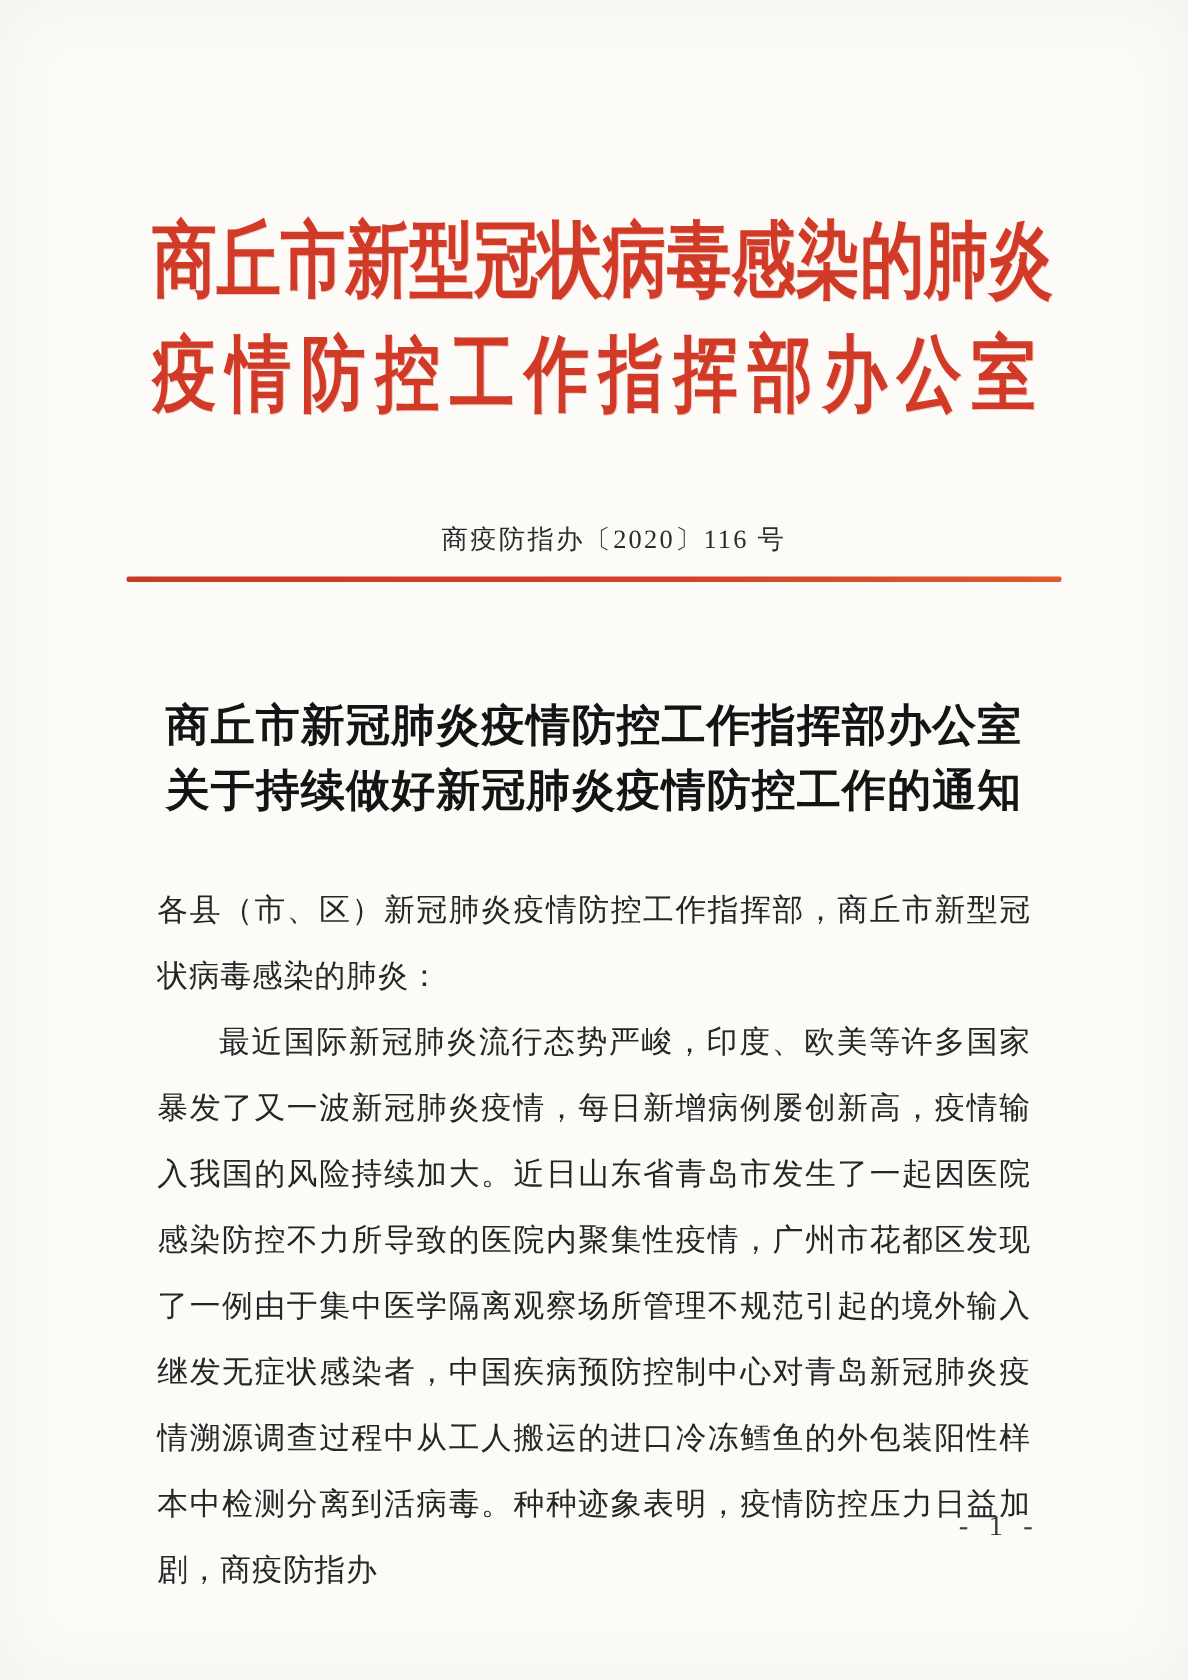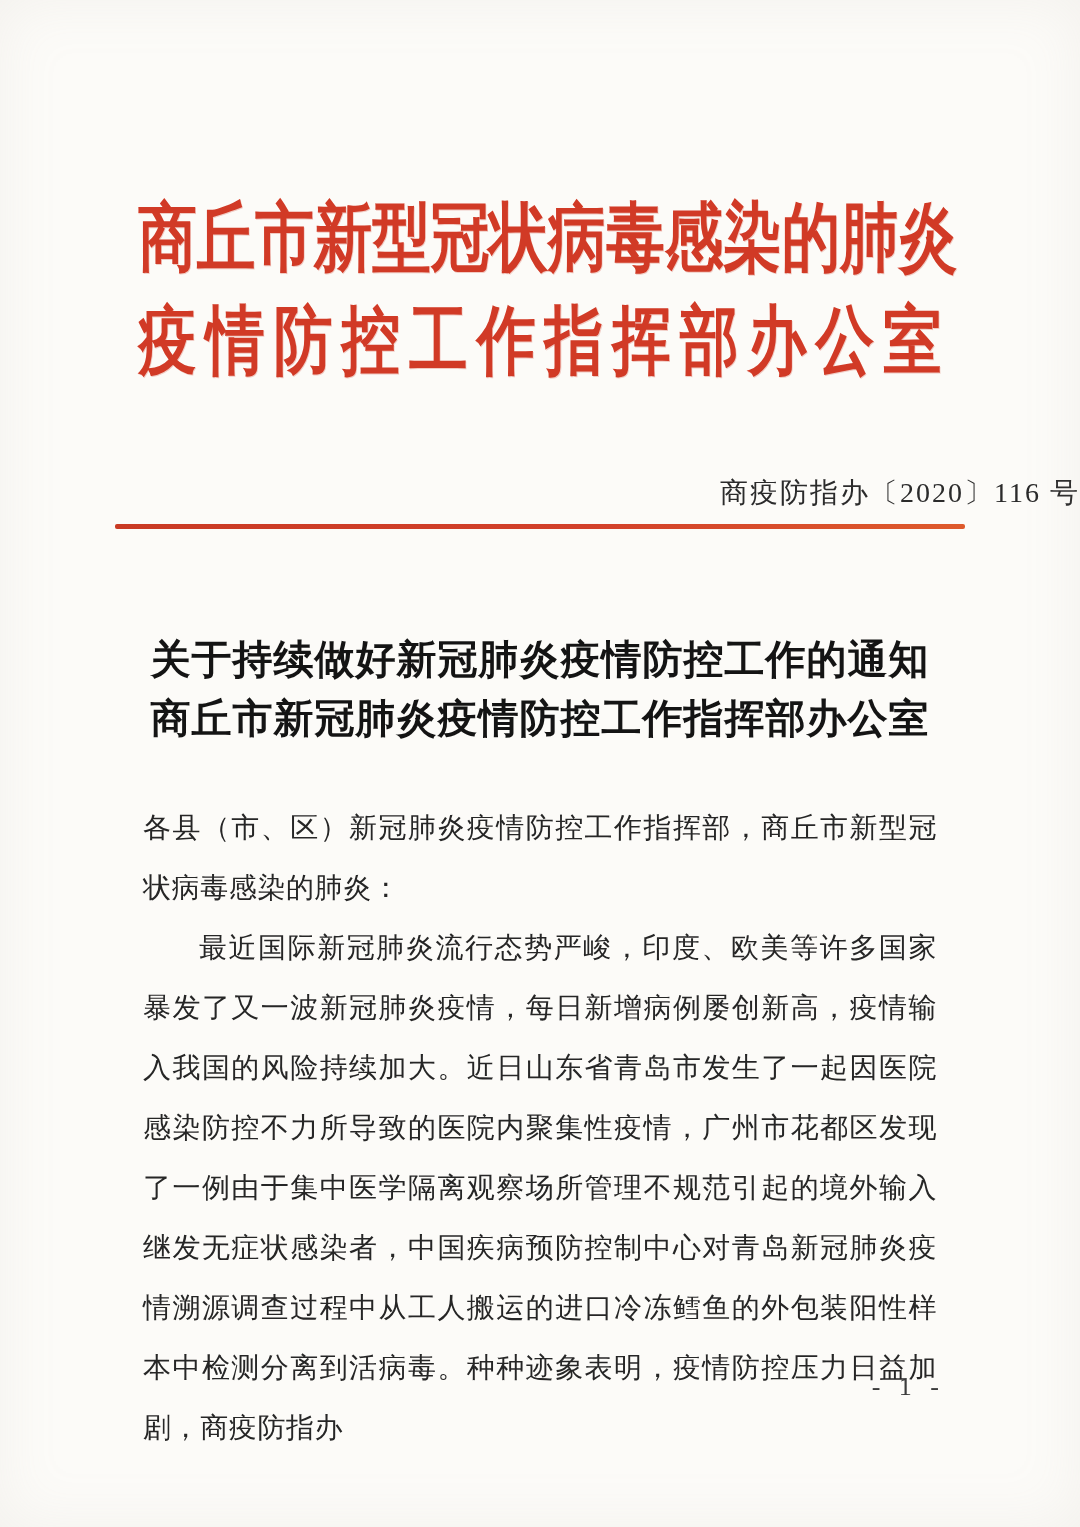--- a/index.html
+++ b/index.html
@@ -37,22 +37,22 @@
     text-align:justify;text-align-last:justify;
     letter-spacing:0;
     text-shadow:1px 1px 0 rgba(209,58,38,0.25);
     white-space:nowrap;
   }
   .lh-line.second{text-align-last:justify;}
 
   
   .doc-number{
     position:absolute;top:474px;left:0;width:1080px;
-    text-align:right;
-    font-size:28px;color:#2b2b2b;letter-spacing:2px;padding-left:36px;
+    text-align:center;
+    font-size:24px;color:#2b2b2b;letter-spacing:2px;padding-left:36px;
   }
 
   
   .red-rule{
     position:absolute;top:524px;left:115px;width:850px;height:5px;
     background:linear-gradient(90deg,#c93a24 0%,#d2402a 55%,#de5a2c 100%);
     border-radius:2px;
   }
 
   
@@ -87,22 +87,22 @@
   <header class="letterhead">
     <div class="lh-line">商丘市新型冠状病毒感染的肺炎</div>
     <div class="lh-line second">疫情防控工作指挥部办公室</div>
   </header>
 
   <div class="doc-number">商疫防指办〔2020〕116 号</div>
 
   <div class="red-rule"></div>
 
   <h1 class="doc-title">
+    <span class="title-line">商丘市新冠肺炎疫情防控工作指挥部办公室</span>
     <span class="title-line">关于持续做好新冠肺炎疫情防控工作的通知</span>
-    <span class="title-line">商丘市新冠肺炎疫情防控工作指挥部办公室</span>
   </h1>
 
   <main class="body-text">
     <p class="salutation">各县（市、区）新冠肺炎疫情防控工作指挥部，商丘市新型冠状病毒感染的肺炎：</p>
     <p class="para">最近国际新冠肺炎流行态势严峻，印度、欧美等许多国家暴发了又一波新冠肺炎疫情，每日新增病例屡创新高，疫情输入我国的风险持续加大。近日山东省青岛市发生了一起因医院感染防控不力所导致的医院内聚集性疫情，广州市花都区发现了一例由于集中医学隔离观察场所管理不规范引起的境外输入继发无症状感染者，中国疾病预防控制中心对青岛新冠肺炎疫情溯源调查过程中从工人搬运的进口冷冻鳕鱼的外包装阳性样本中检测分离到活病毒。种种迹象表明，疫情防控压力日益加剧，商疫防指办</p>
   </main>
 
   <div class="page-number">- 1 -</div>
 
 </div>

